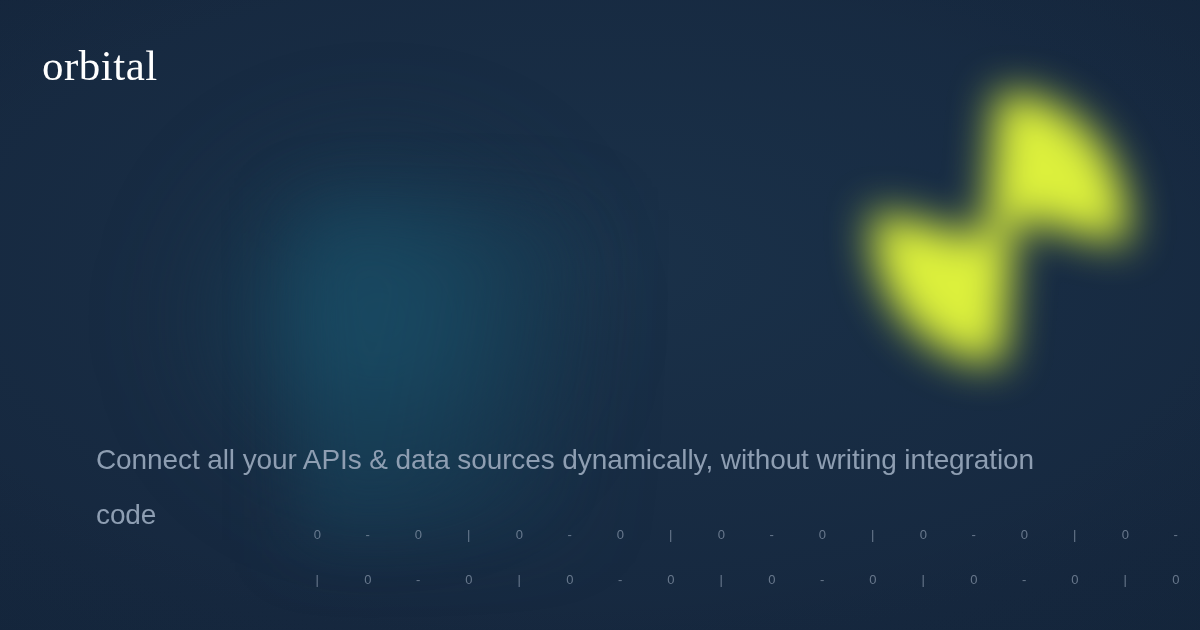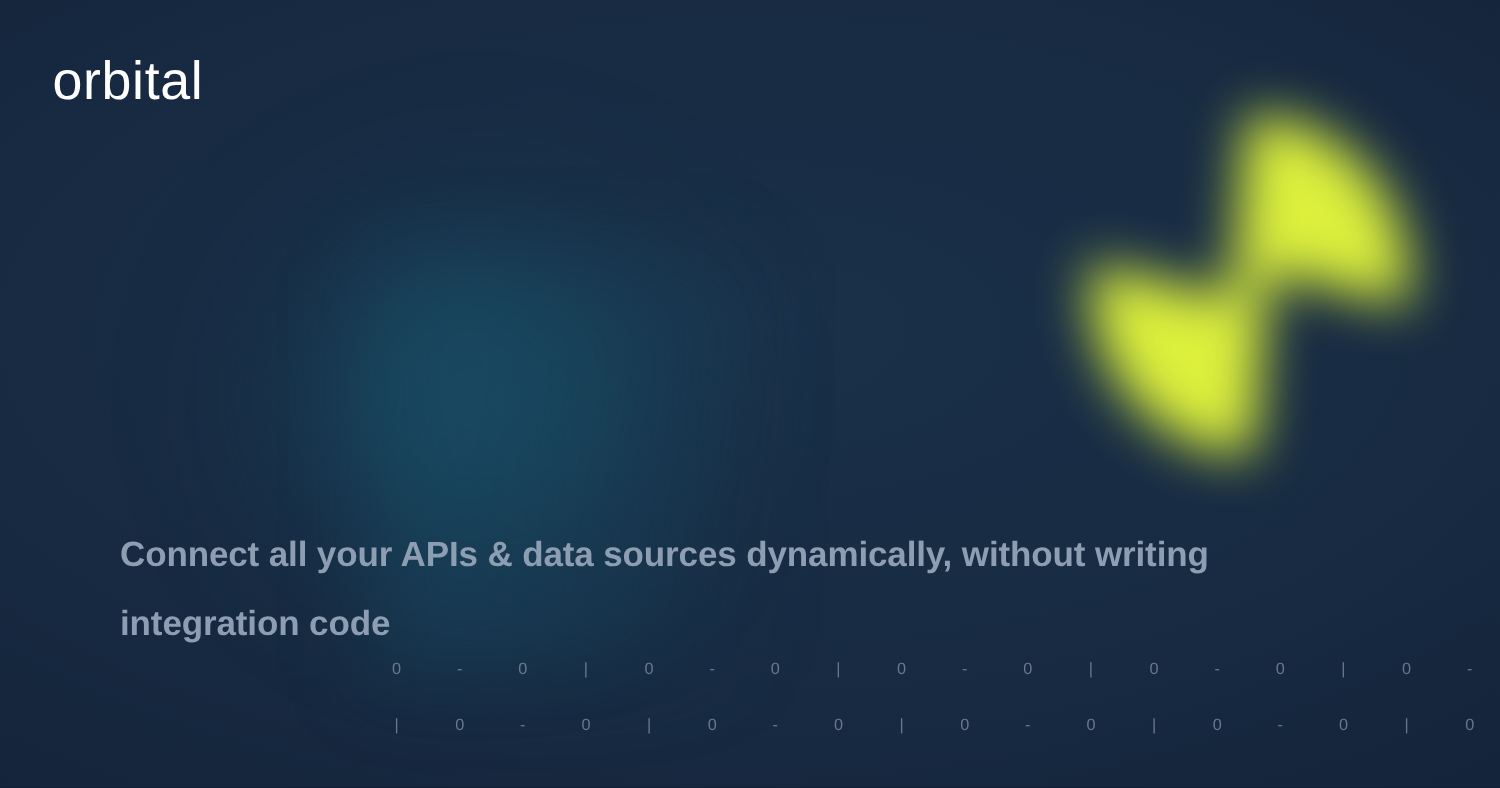--- a/index.html
+++ b/index.html
@@ -81,46 +81,47 @@
   
   .logo {
     position: absolute;
     left: 42px;
     top: 44px;
     font-size: 43px;
     line-height: 1;
     letter-spacing: 0.5px;
     font-weight: 300;
     color: #ffffff;
+    font-family: Liberation Serif, serif;
   }
 
   
   .headline {
     position: absolute;
     left: 94px;
     top: 325px;
     margin: 0;
     font-size: 72px;
     line-height: 1.0;
     font-weight: 700;
     letter-spacing: -1.6px;
     color: #14a2e8;
     white-space: nowrap;
   }
 
   
   .subtitle {
     position: absolute;
     left: 96px;
-    top: 416px;
+    top: 432px;
     width: 960px;
     margin: 0;
     font-size: 28px;
     line-height: 55px;
-    font-weight: 700;
+    font-weight: 400;
     letter-spacing: -0.1px;
     color: #8e9eb2;
   }
 
   
   .pattern {
     position: absolute;
     left: 292px;
     top: 522px;
     width: 908px;

